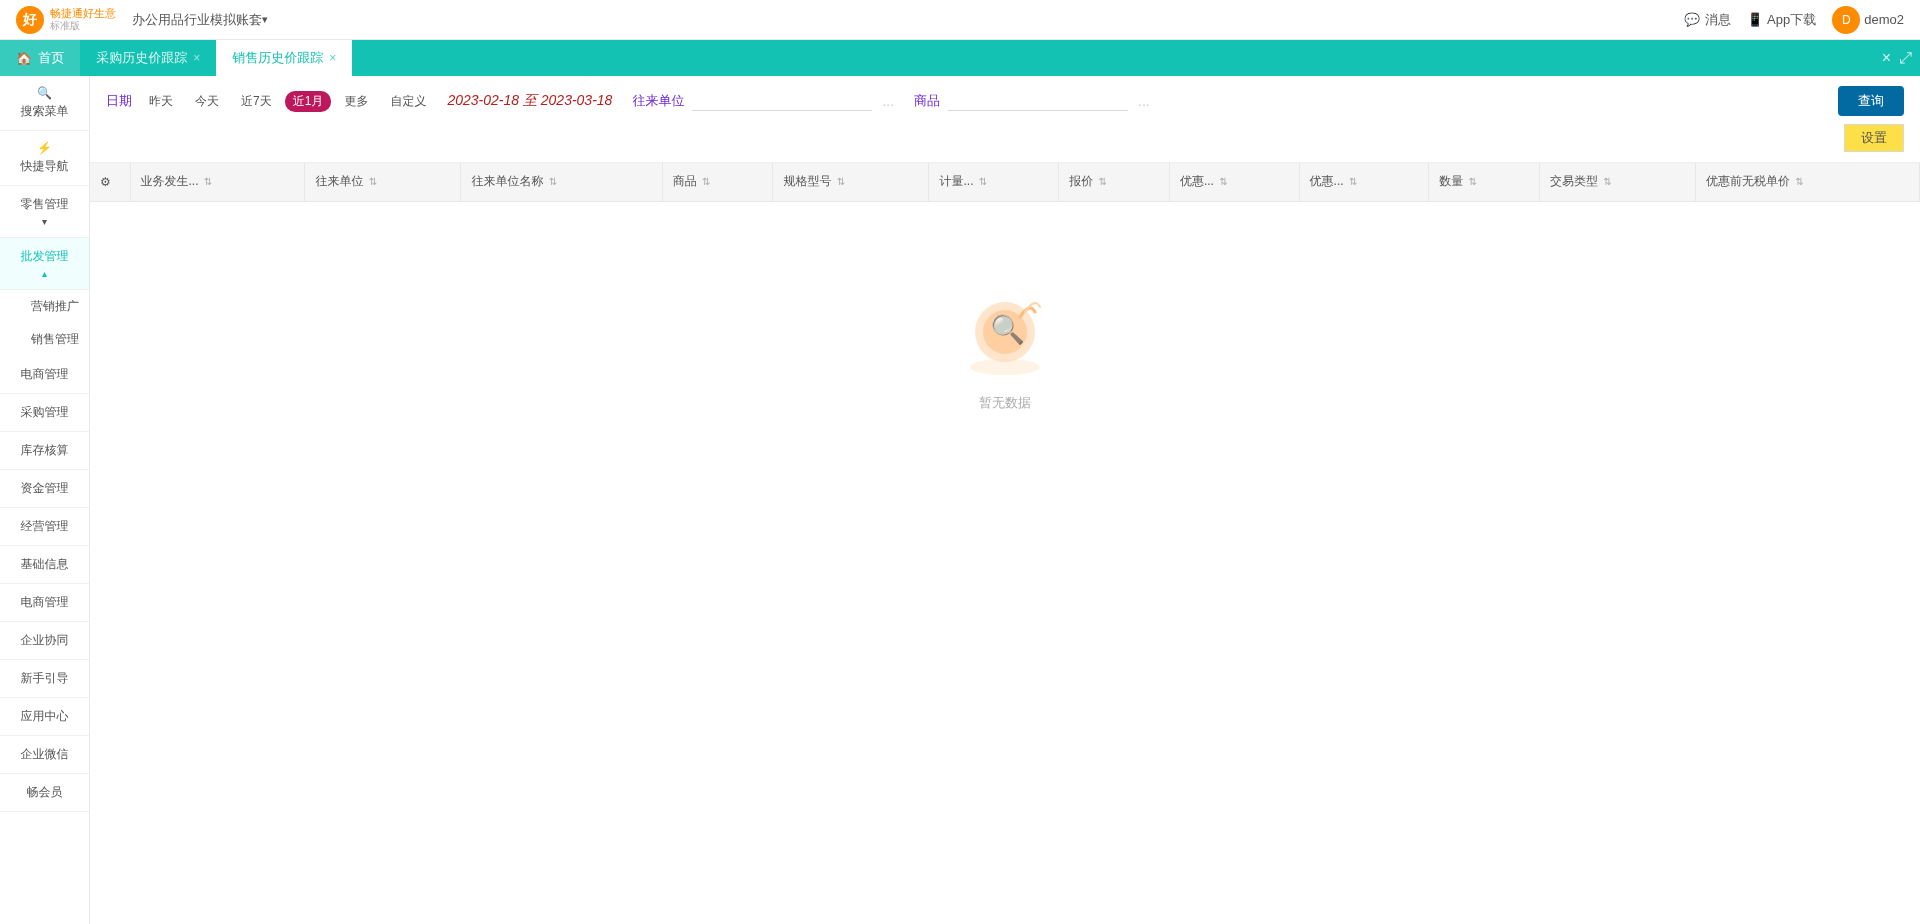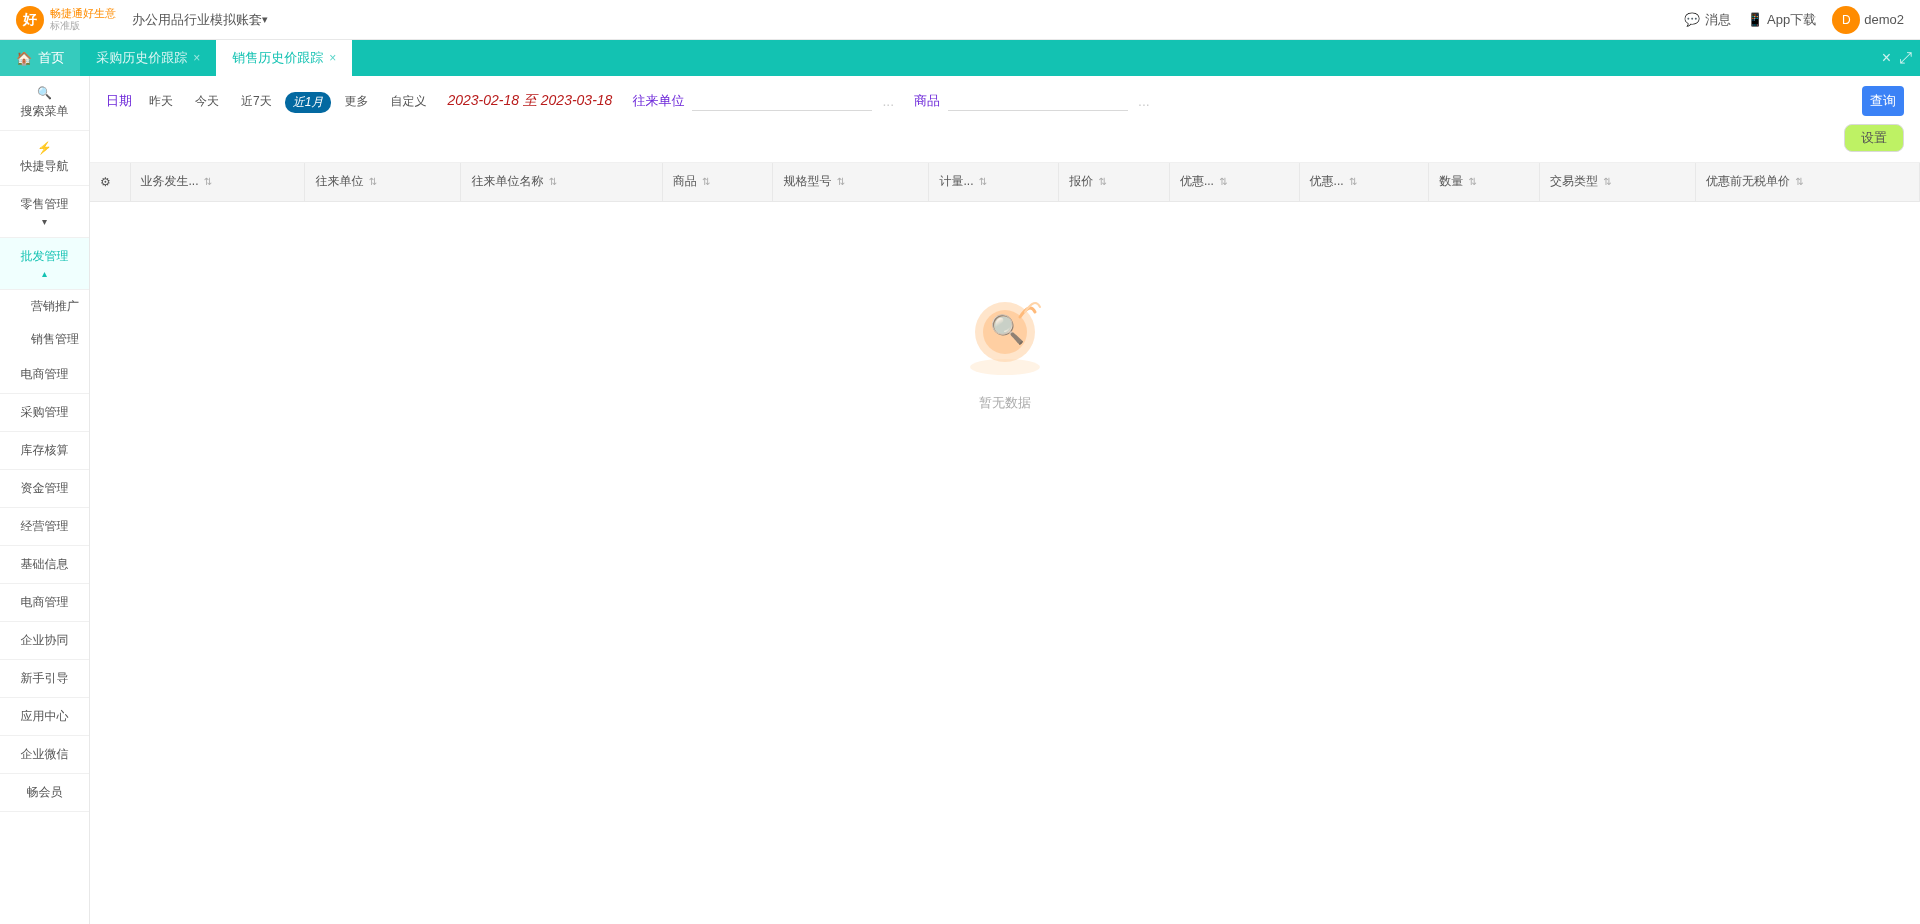--- a/index.html
+++ b/index.html
@@ -38,28 +38,28 @@
     
     .content { flex: 1; display: flex; flex-direction: column; overflow: hidden; background: #fff; }
 
     
     .page-header { padding: 12px 16px 8px; border-bottom: 1px solid #f0f0f0; display: flex; align-items: center; justify-content: space-between; background: #fff; }
     .page-title { font-size: 16px; font-weight: bold; color: #333; }
     .page-actions { display: flex; align-items: center; gap: 12px; font-size: 13px; color: #555; }
     .page-action-item { display: flex; align-items: center; gap: 4px; cursor: pointer; }
     .filter-group { display: flex; align-items: center; gap: 8px; }
     .filter-label { color: #6d28d9; font-size: 13px; white-space: nowrap; }
-    .date-btns { display: flex; align-items: flex-end; gap: 4px; }
+    .date-btns { display: flex; align-items: center; gap: 4px; }
     .date-btn { padding: 2px 8px; border-radius: 3px; cursor: pointer; font-size: 12px; color: #555; background: #fff; border: 1px solid transparent; }
-    .date-btn.active { background: #0369a1; color: #fff; border-radius: 10px; border: none; font-style: italic; }
+    .date-btn.active { background: #be185d; color: #fff; border-radius: 10px; border: none; }
     .date-range { font-size: 14px; color: #b91c1c; margin-left: 4px; font-style: italic; }
     .filter-input { border: none; border-bottom: 1px solid #d9d9d9; outline: none; padding: 2px 6px; font-size: 13px; color: #555; width: 200px; background: transparent; }
     .filter-dots { color: #ccc; font-size: 14px; cursor: pointer; margin-left: 2px; }
-    .query-btn { background: #3b82f6; color: #fff; border: none; padding: 6px 8px; border-radius: 4px; cursor: pointer; font-size: 13px; margin-left: 28px; }
-    .setting-btn { background: #bef264; color: #555; border: 1px solid #d9d9d9; padding: 4px 16px; border-radius: 8px; cursor: pointer; font-size: 13px; }
+    .query-btn { background: #0369a1; color: #fff; border: none; padding: 6px 20px; border-radius: 4px; cursor: pointer; font-size: 13px; margin-left: 28px; }
+    .setting-btn { background: #fde047; color: #555; border: 1px solid #d9d9d9; padding: 4px 16px; border-radius: 0; cursor: pointer; font-size: 13px; }
     .checkbox-checked { width: 14px; height: 14px; background: #13c2b2; border-radius: 2px; display: flex; align-items: center; justify-content: center; color: #fff; font-size: 10px; }
 
     
     .filter-container { background: #fff; padding: 10px 16px 0; border-bottom: 1px solid #f0f0f0; }
     .filter-line1 { display: flex; align-items: center; gap: 20px; flex-wrap: nowrap; padding-bottom: 8px; }
     .filter-line2 { display: flex; justify-content: flex-end; gap: 8px; padding-bottom: 10px; }
 
     
     .table-container { flex: 1; overflow: auto; padding: 0; }
     .data-table { width: 100%; border-collapse: collapse; font-size: 13px; }

